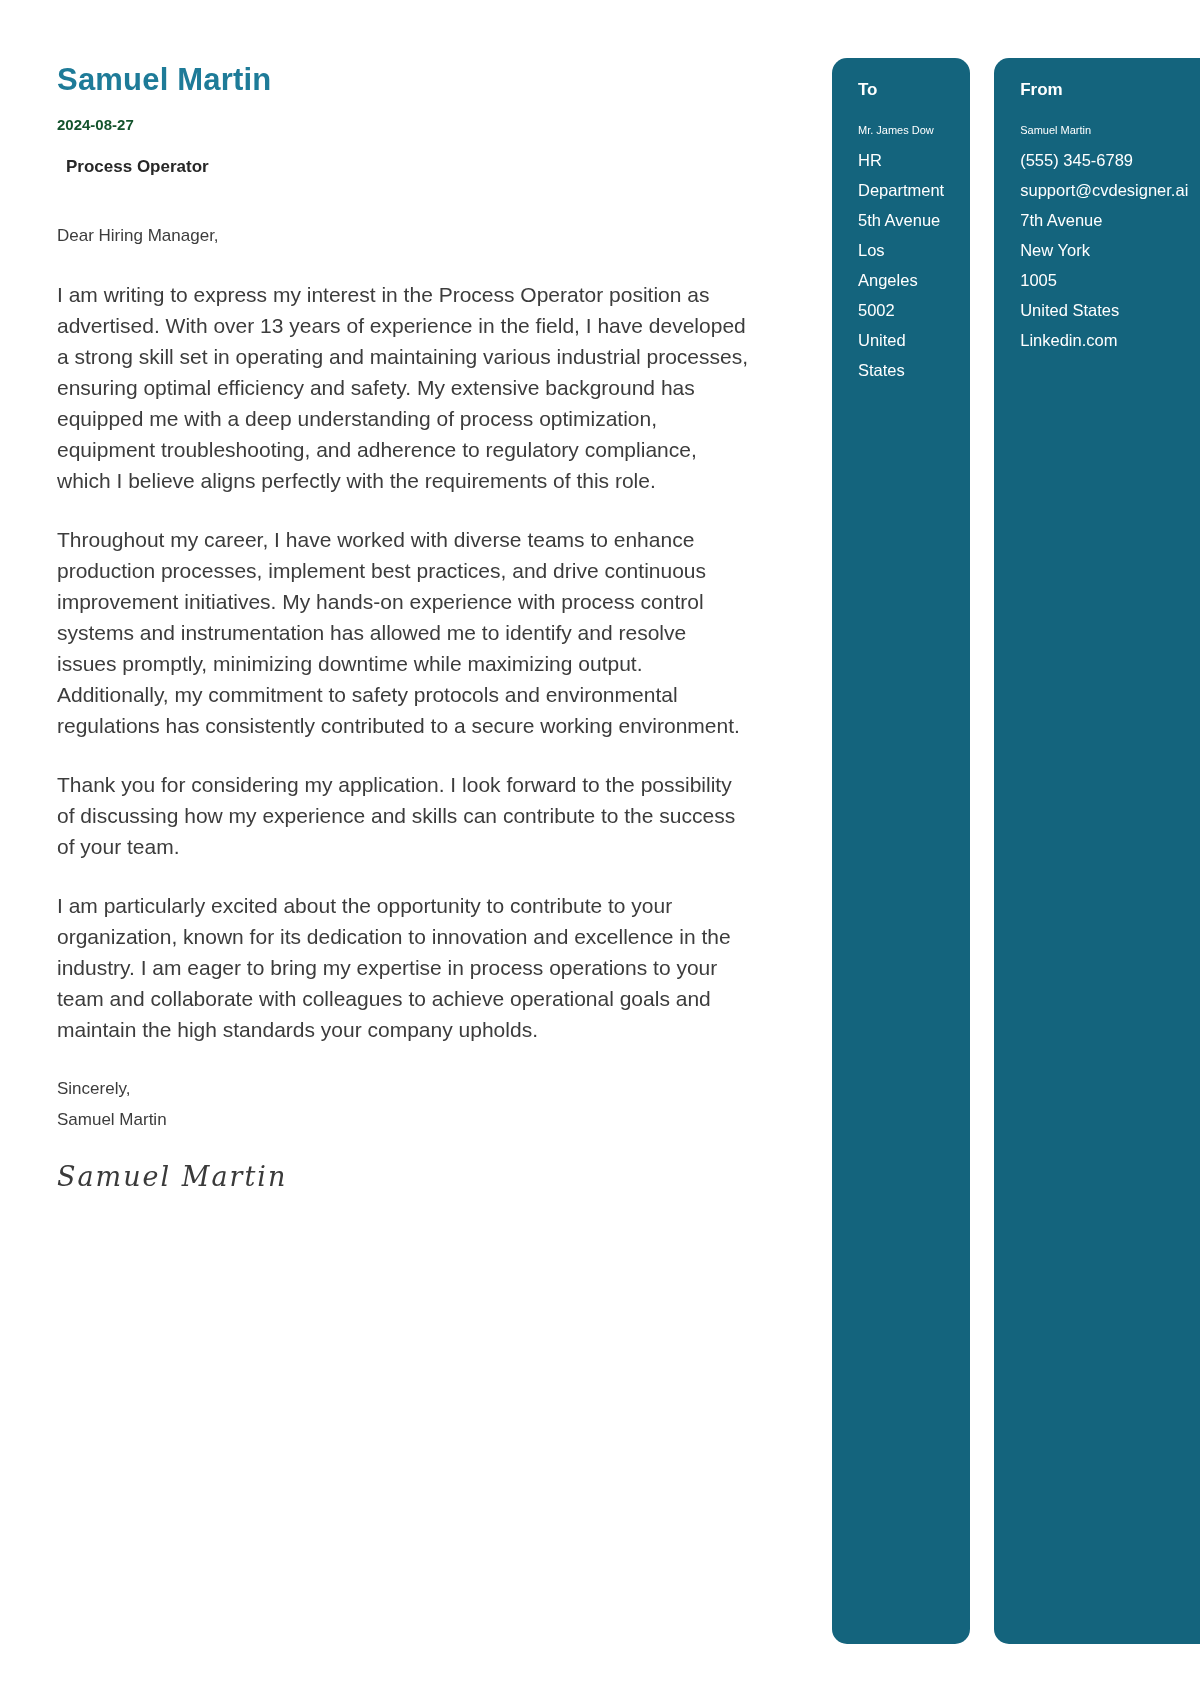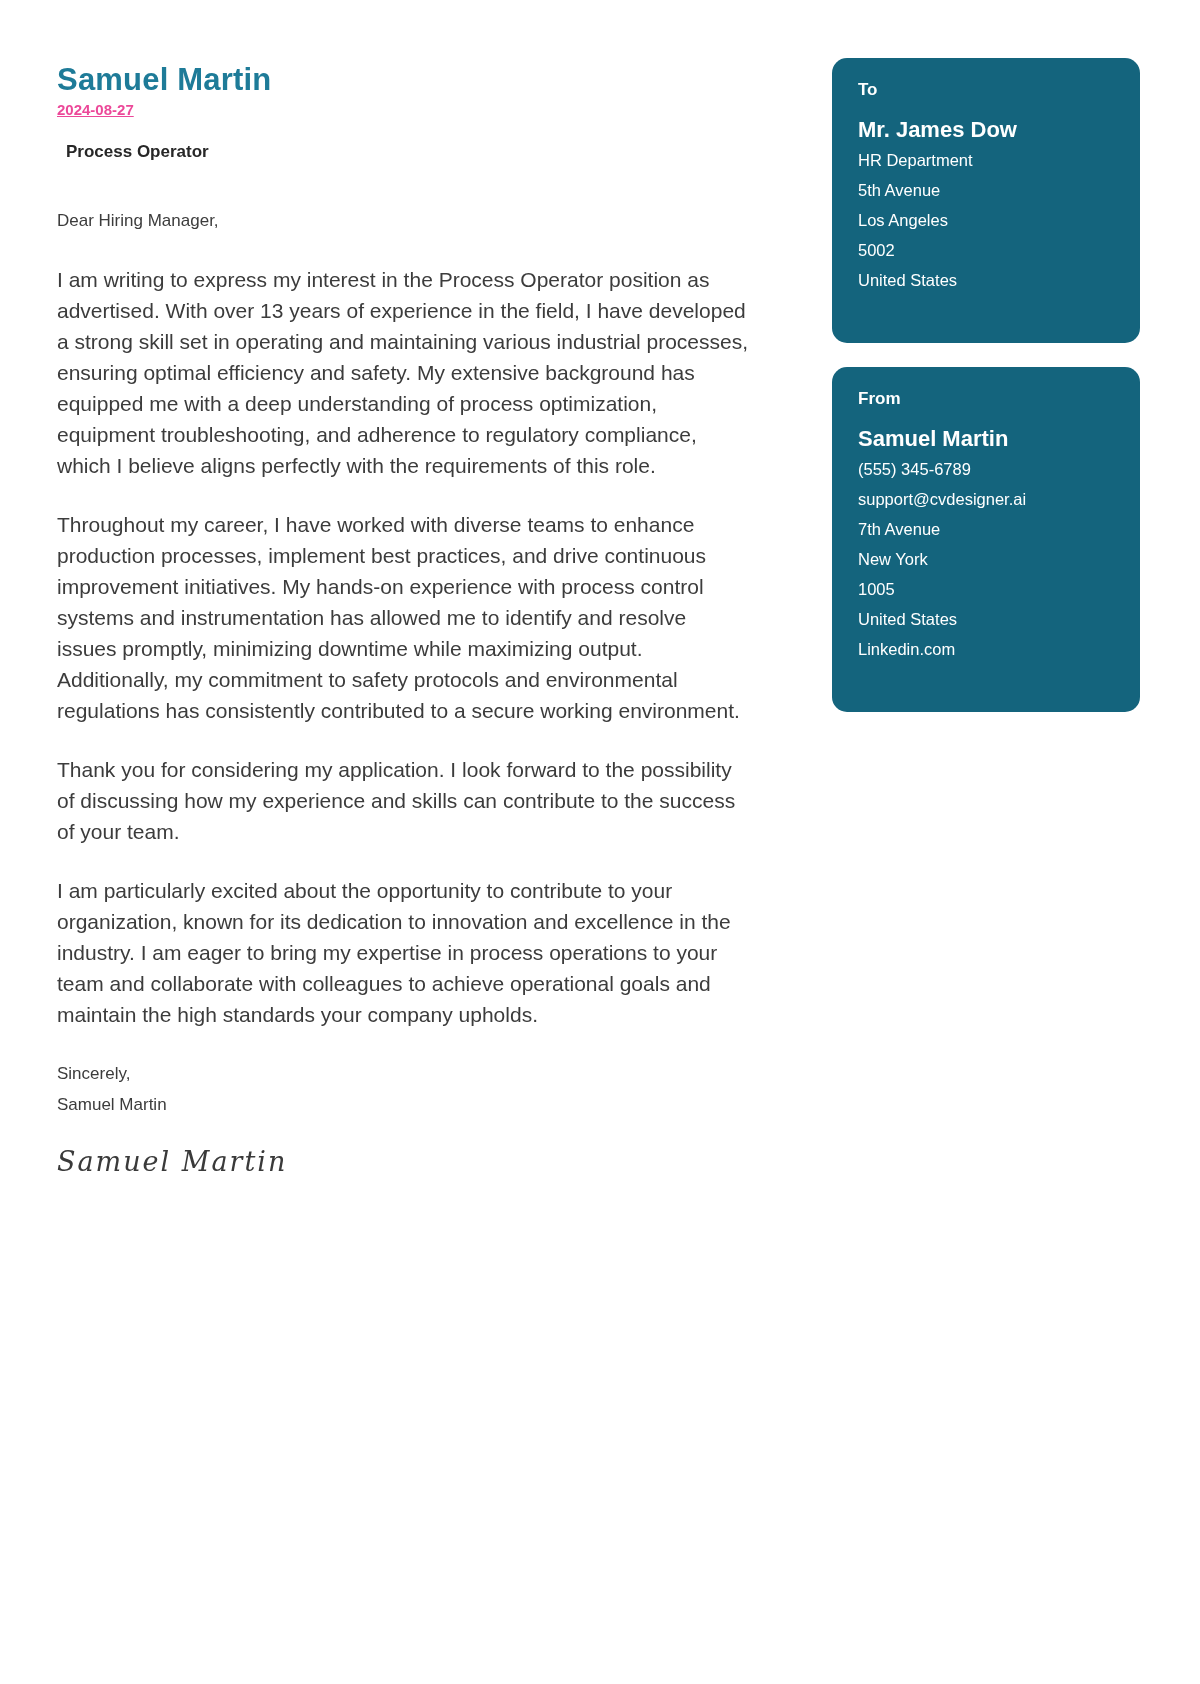--- a/index.html
+++ b/index.html
@@ -10,35 +10,34 @@
     height: 1684px;
     margin: 0 auto;
     background: #ffffff;
     font-family: "Liberation Sans", sans-serif;
     color: #3c3c3c;
     padding: 58px 60px 40px 57px;
     display: flex;
     justify-content: space-between;
   }
   .left-col { width: 692px; }
-  .right-col { width: 308px; display: flex; flex-direction: column; gap: 24px; }
+  .right-col { width: 308px; display: flex; gap: 24px; }
 
   .doc-title {
     font-size: 31px;
     font-weight: 700;
     color: #1e7b98;
     letter-spacing: 0.2px;
     margin-top: 4px;
   }
   .doc-date {
-    margin-top: 3px;
+    margin-top: 18px;
     font-size: 15px;
     font-weight: 600;
-    color: #ec4899;
-    text-decoration: underline;
+    color: #14532d;
   }
   .doc-job {
     margin-top: 24px;
     font-size: 17px;
     font-weight: 700;
     color: #272727;
     margin-left: 9px;
   }
   .salutation {
     margin-top: 43px;
@@ -69,22 +68,22 @@
     border-radius: 15px;
     color: #ffffff;
     padding: 22px 26px 48px 26px;
   }
   .card-label {
     font-size: 17px;
     font-weight: 700;
     margin-bottom: 15px;
   }
   .card-name {
-    font-size: 22px;
-    font-weight: 700;
+    font-size: 11px;
+    font-weight: 400;
     line-height: 30px;
   }
   .card-line {
     font-size: 16.5px;
     font-weight: 400;
     line-height: 30px;
   }
 </style>
 </head>
 <body>

